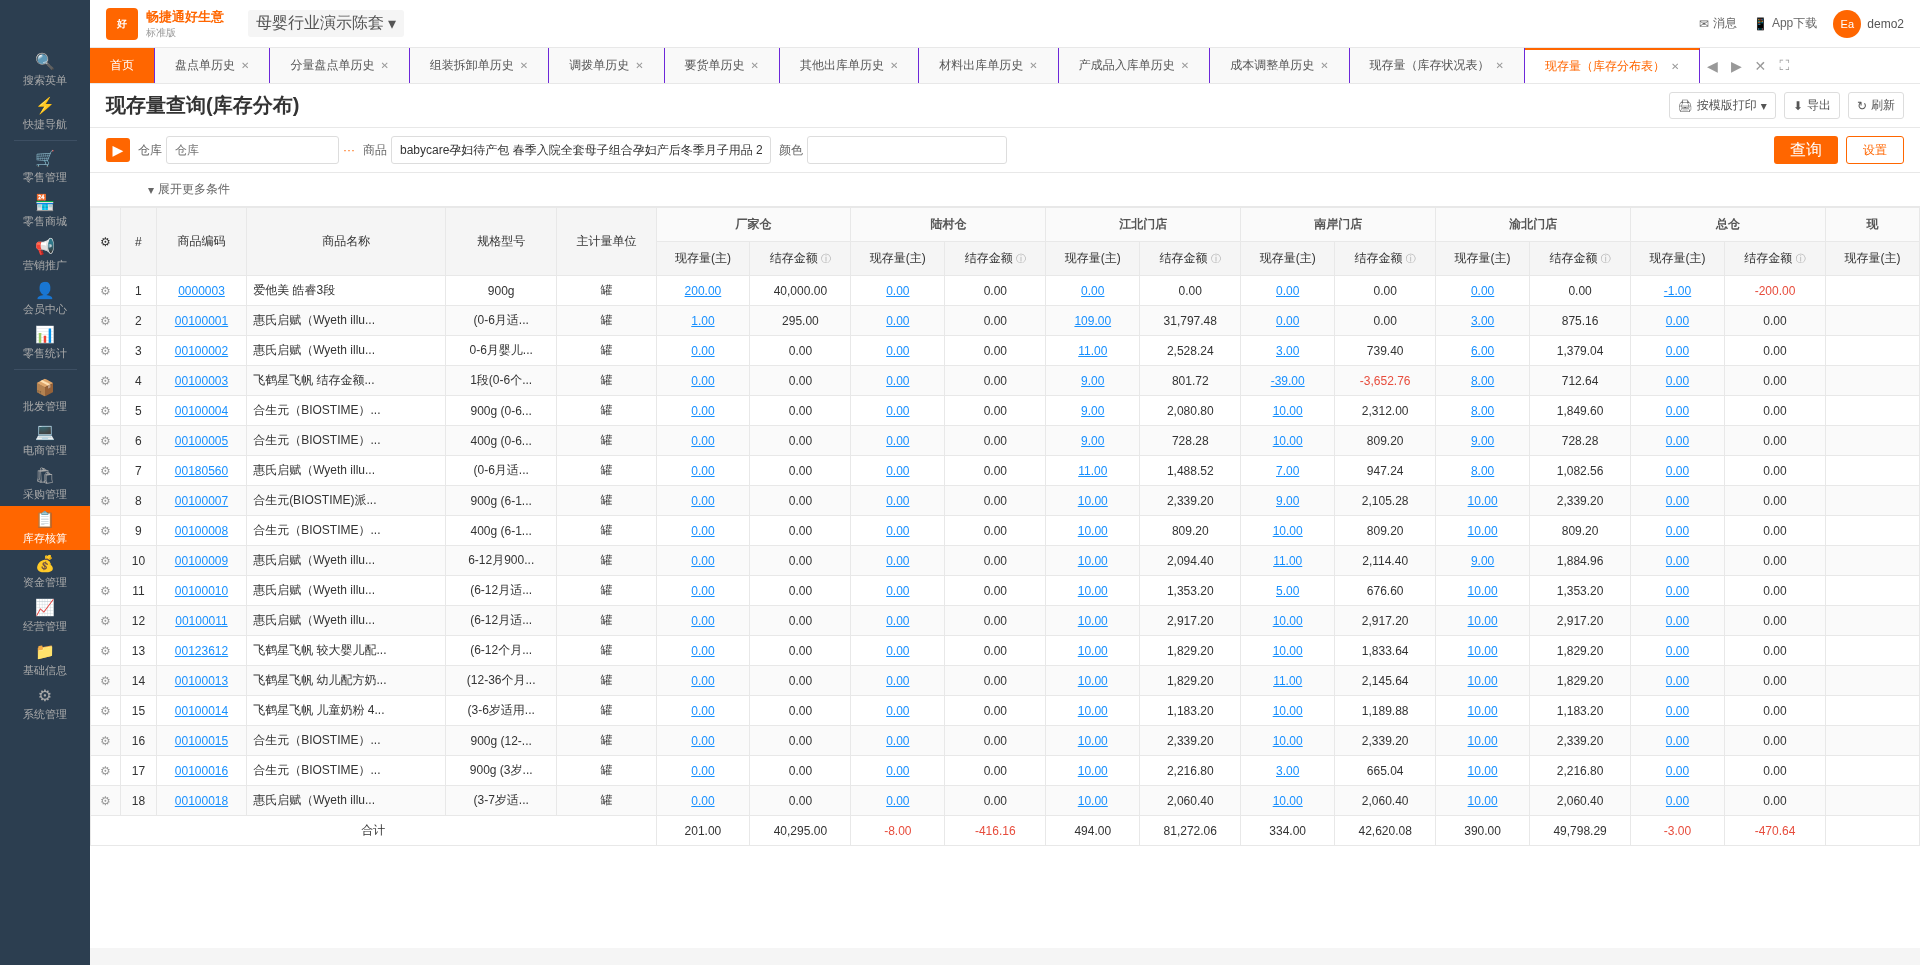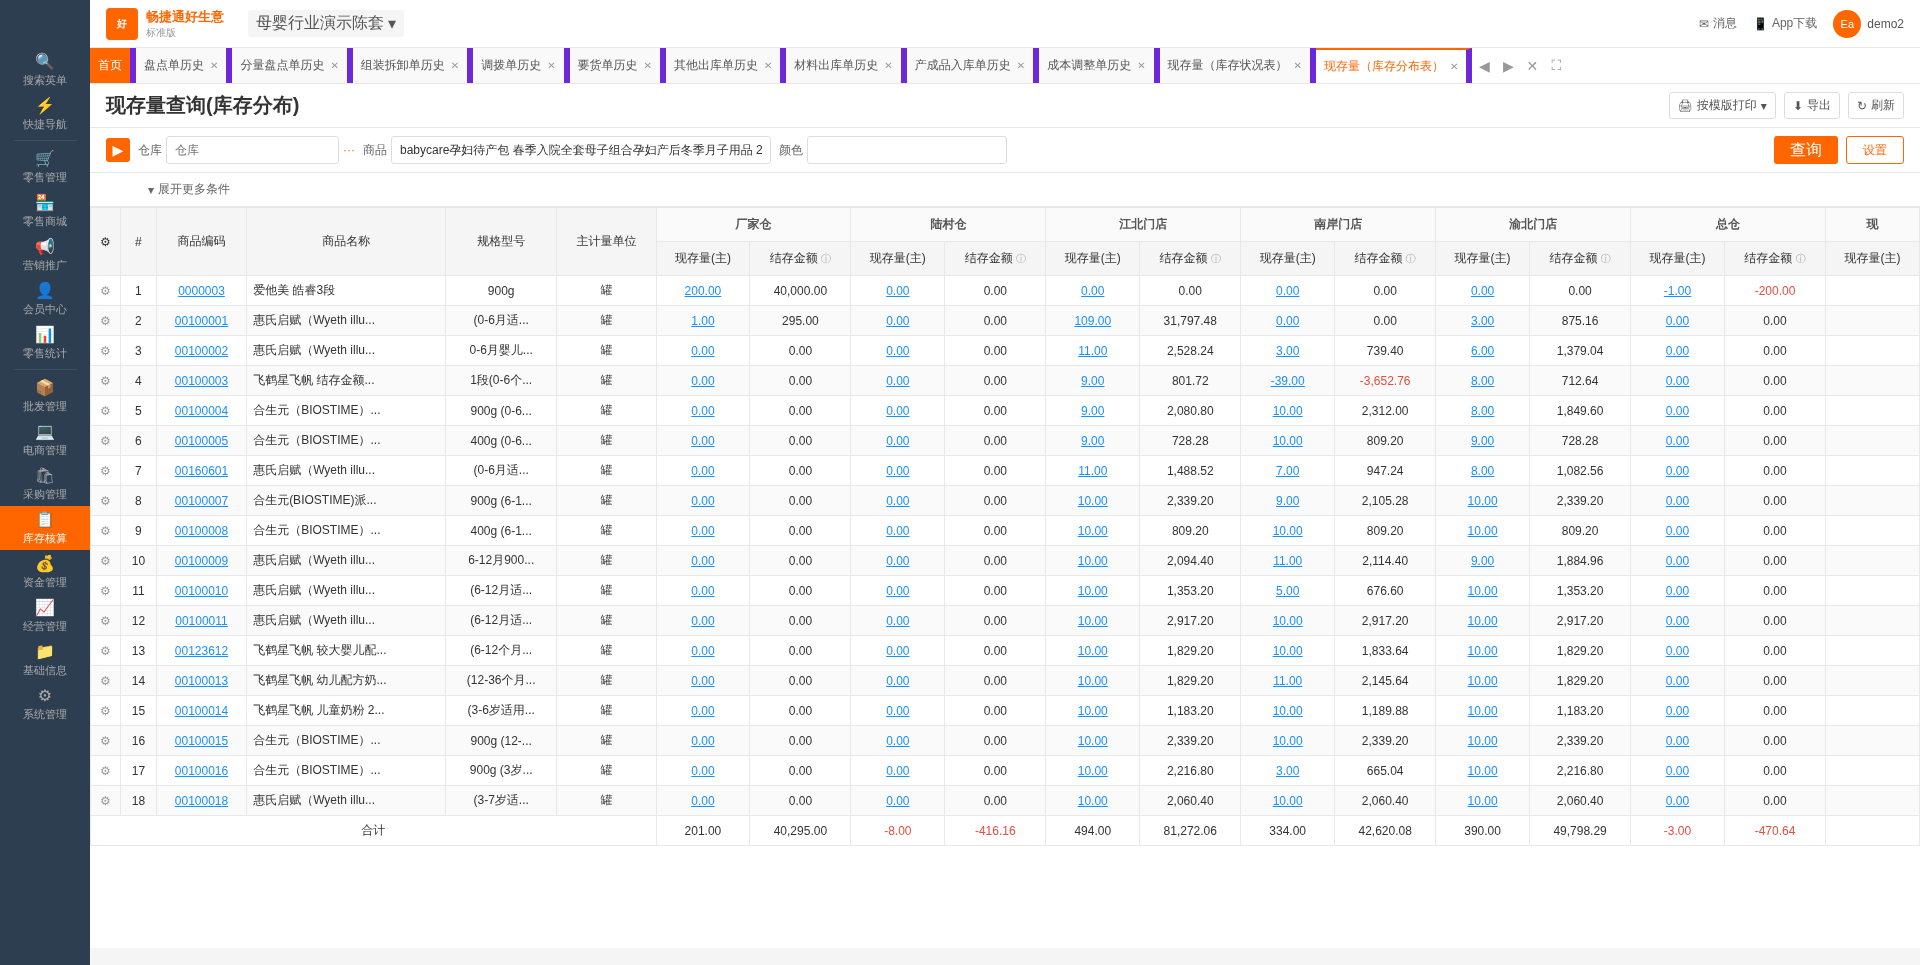--- a/index.html
+++ b/index.html
@@ -52,26 +52,26 @@
       display: flex;
       align-items: center;
       border-bottom: 1px solid #e8e8e8;
       position: fixed;
       top: 48px; left: 90px; right: 0;
       z-index: 99;
       overflow: hidden;
     }
     .nav-tab {
       height: 36px;
-      padding: 0 8px;
+      padding: 0 20px;
       display: flex; align-items: center; gap: 4px;
       font-size: 12px;
       cursor: pointer;
       white-space: nowrap;
-      border-right: 6px solid #6d28d9;
+      border-right: 1px solid #6d28d9;
       color: #555;
       background: #f9f9f9;
     }
     .nav-tab.active {
       background: #fff;
       color: #ff6600;
       border-top: 2px solid #ff6600;
     }
     .nav-tab .close-x {
       font-size: 10px;
@@ -642,21 +642,21 @@
       <td class="">809.20</td>
       <td class="link">9.00</td>
       <td>728.28</td>
       <td class="link ">0.00</td>
       <td class="">0.00</td>
       <td></td>
     </tr>
           <tr>
       <td style="color:#999;">⚙</td>
       <td>7</td>
-      <td class="link">00160601</td>
+      <td class="link">00180560</td>
       <td class="text-left">惠氏启赋（Wyeth illu...</td>
       <td>(0-6月适...</td>
       <td>罐</td>
       <td class="link">0.00</td>
       <td>0.00</td>
       <td class="link">0.00</td>
       <td>0.00</td>
       <td class="link">11.00</td>
       <td>1,488.52</td>
       <td class="link ">7.00</td>
@@ -811,21 +811,21 @@
       <td class="link">10.00</td>
       <td>1,829.20</td>
       <td class="link ">0.00</td>
       <td class="">0.00</td>
       <td></td>
     </tr>
           <tr>
       <td style="color:#999;">⚙</td>
       <td>15</td>
       <td class="link">00100014</td>
-      <td class="text-left">飞鹤星飞帆 儿童奶粉 2...</td>
+      <td class="text-left">飞鹤星飞帆 儿童奶粉 4...</td>
       <td>(3-6岁适用...</td>
       <td>罐</td>
       <td class="link">0.00</td>
       <td>0.00</td>
       <td class="link">0.00</td>
       <td>0.00</td>
       <td class="link">10.00</td>
       <td>1,183.20</td>
       <td class="link ">10.00</td>
       <td class="">1,189.88</td>

